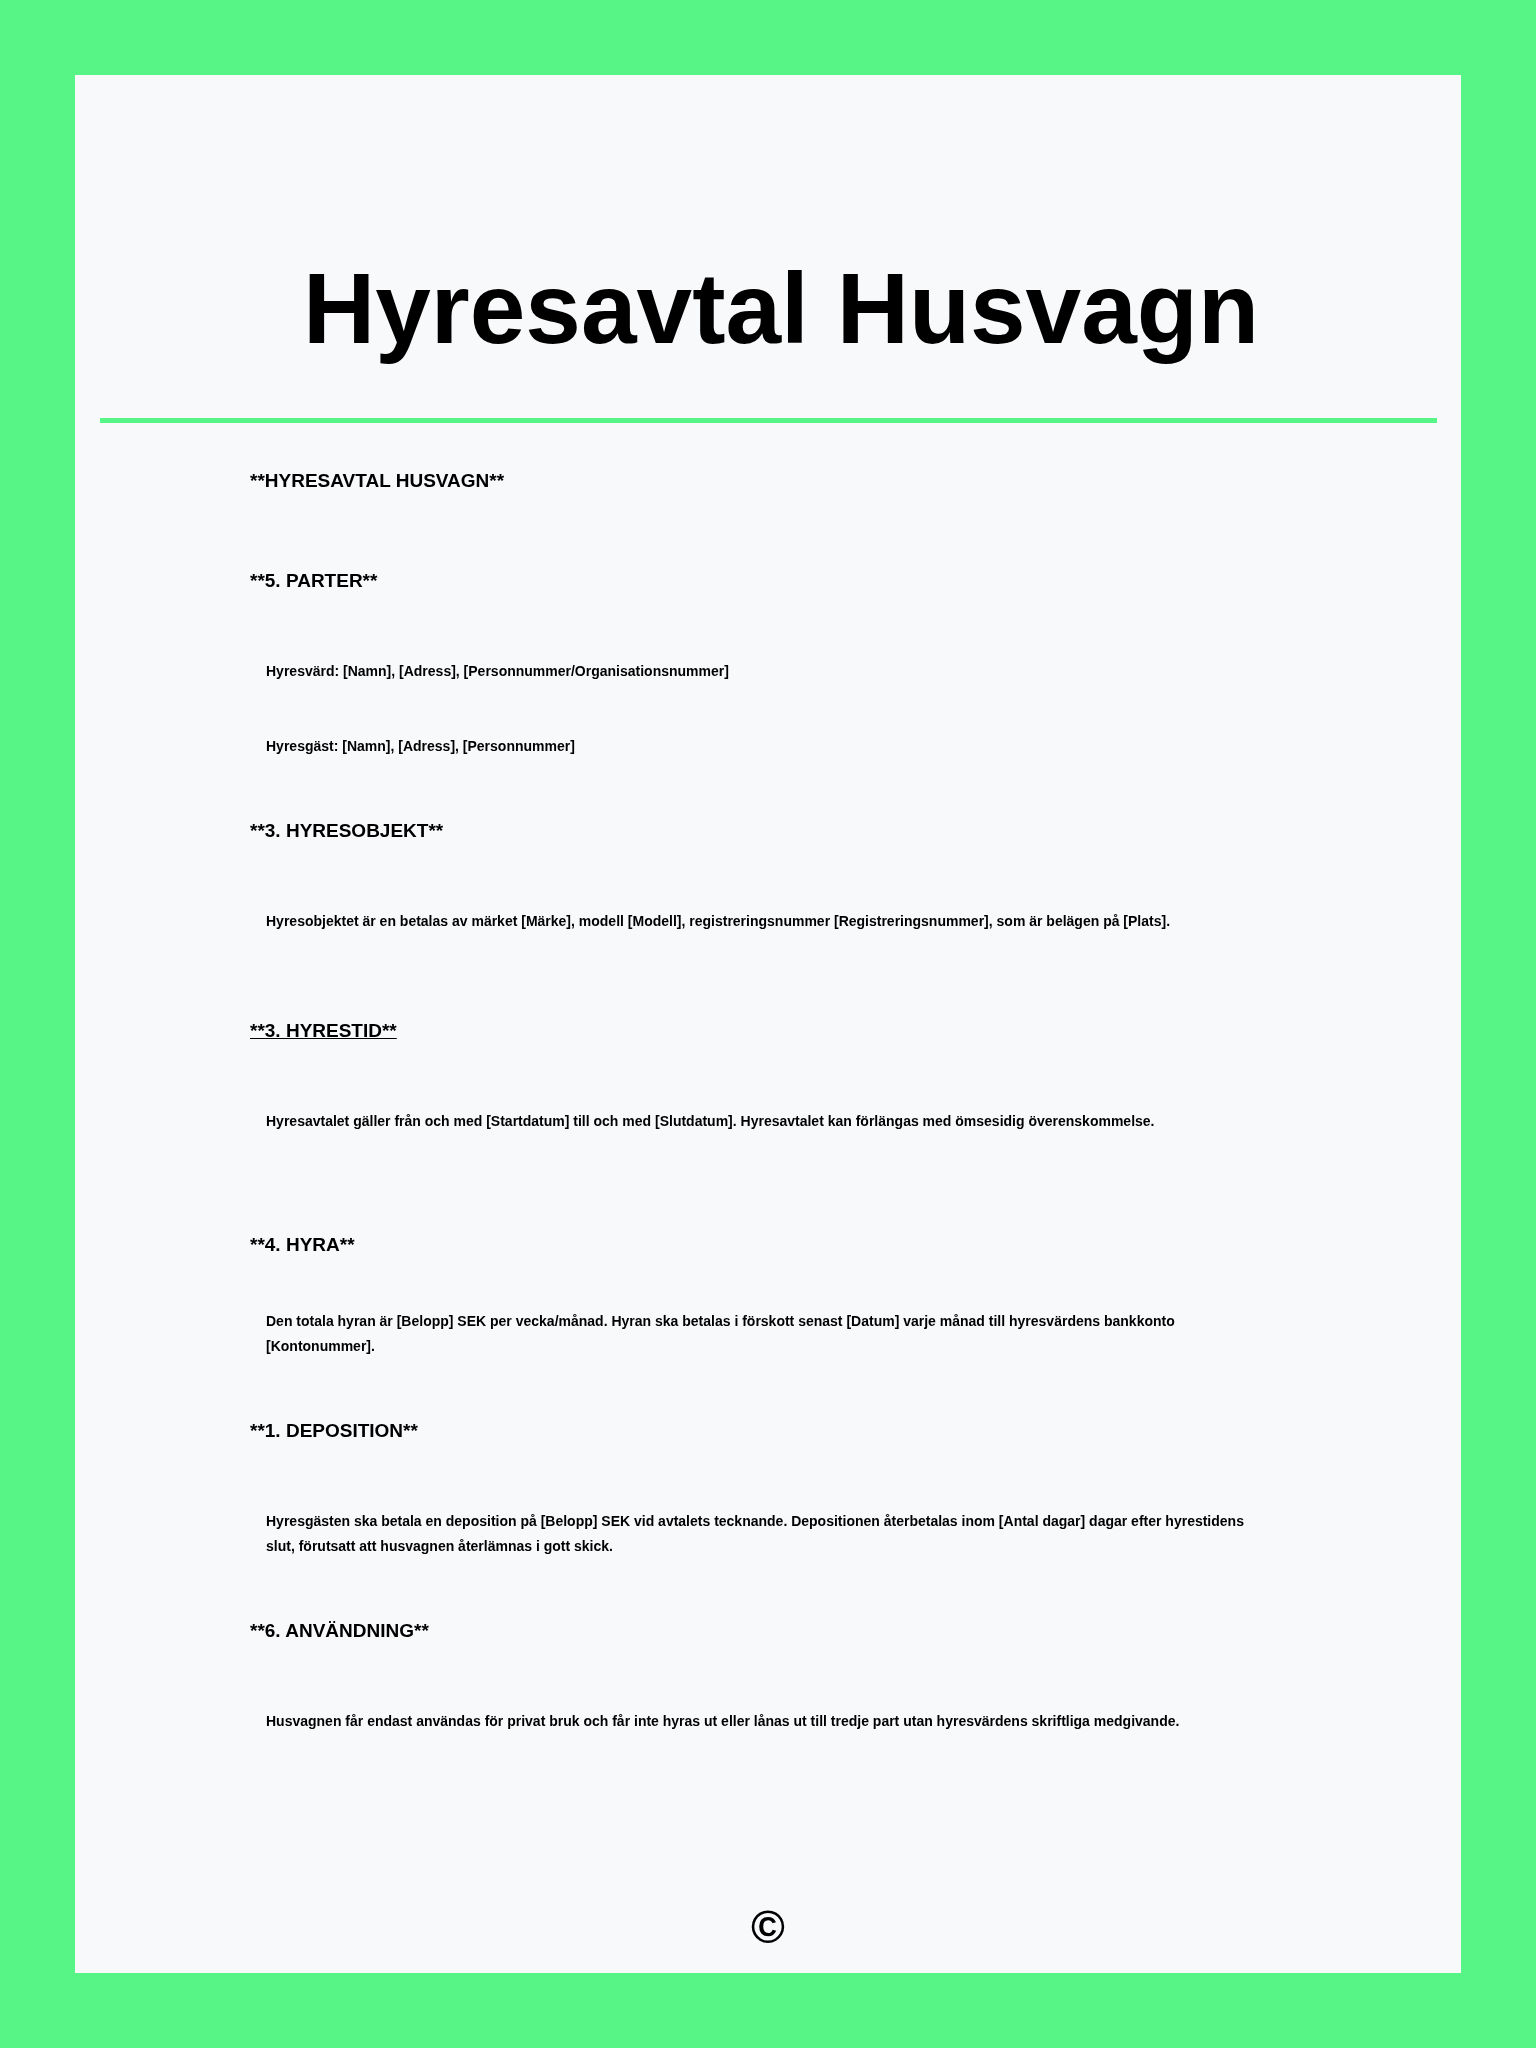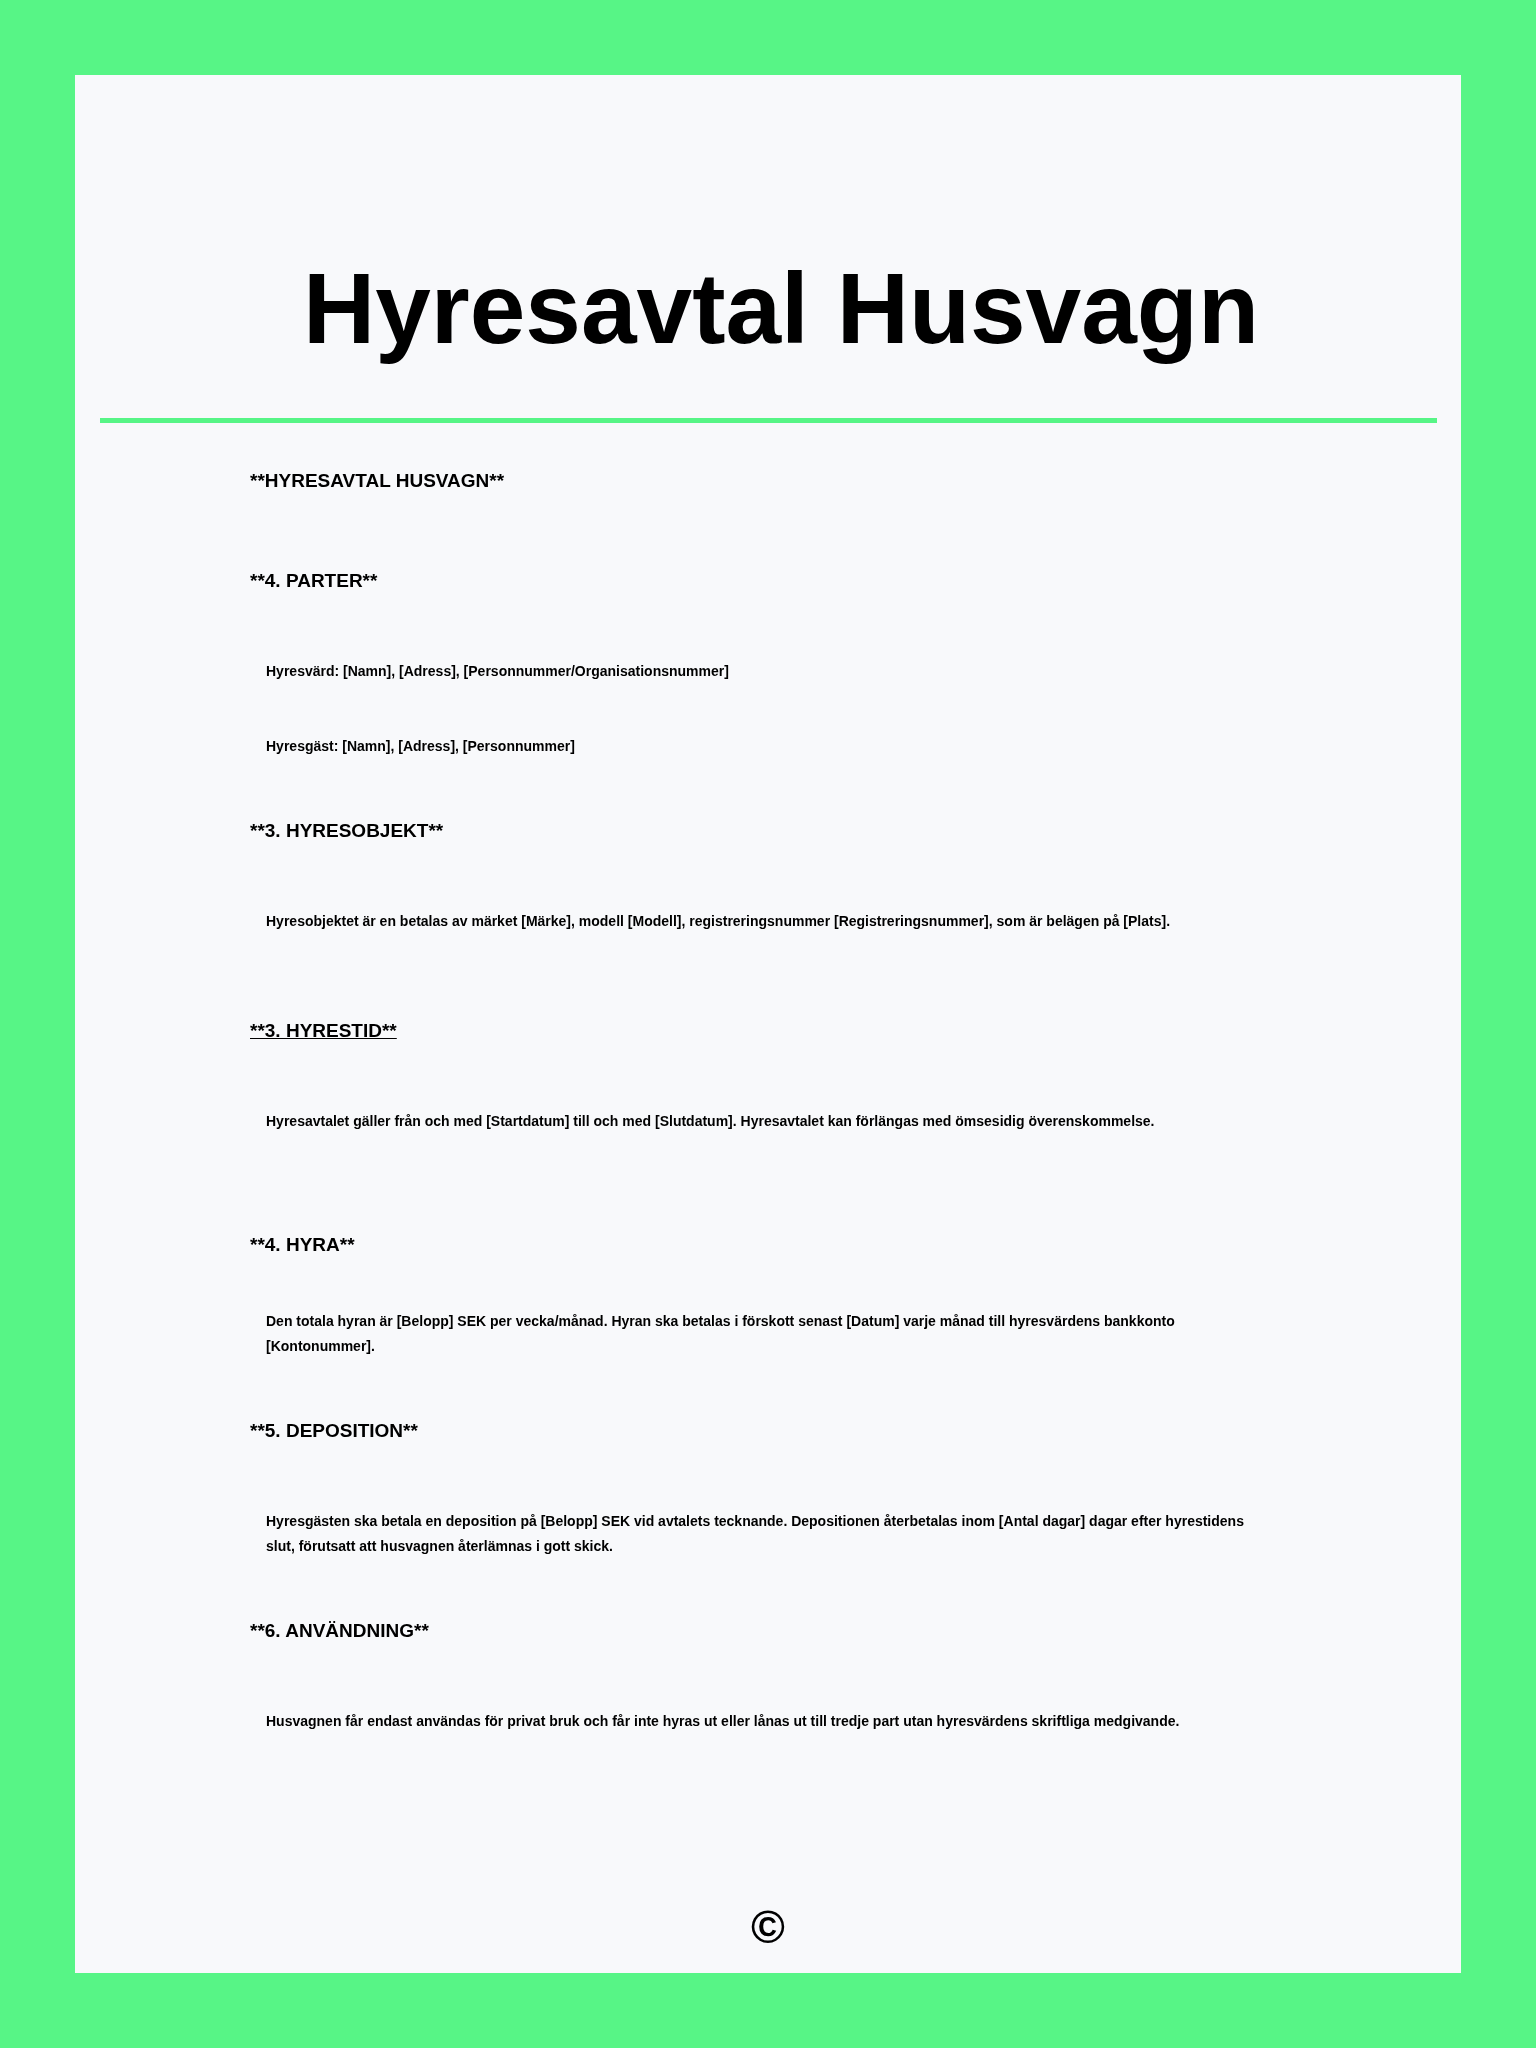--- a/index.html
+++ b/index.html
@@ -77,39 +77,39 @@
 <body>
 
 <div class="page"></div>
 
 <h1 class="doc-title">Hyresavtal Husvagn</h1>
 
 <div class="divider"></div>
 
 <p class="heading" style="top:468px;">**HYRESAVTAL HUSVAGN**</p>
 
-<p class="heading" style="top:568px;">**4. PARTER**</p>
+<p class="heading" style="top:568px;">**5. PARTER**</p>
 
 <p class="para" style="top:643px;">Hyresvärd: [Namn], [Adress], [Personnummer/Organisationsnummer]</p>
 
 <p class="para" style="top:718px;">Hyresgäst: [Namn], [Adress], [Personnummer]</p>
 
 <p class="heading" style="top:818px;">**3. HYRESOBJEKT**</p>
 
 <p class="para" style="top:893px;">Hyresobjektet är en betalas av märket [Märke], modell [Modell], registreringsnummer [Registreringsnummer], som är belägen på [Plats].</p>
 
 <p class="heading" style="top:1018px;text-decoration:underline;">**3. HYRESTID**</p>
 
 <p class="para" style="top:1093px;">Hyresavtalet gäller från och med [Startdatum] till och med [Slutdatum]. Hyresavtalet kan förlängas med ömsesidig överenskommelse.</p>
 
 <p class="heading" style="top:1232px;">**4. HYRA**</p>
 
 <p class="para" style="top:1293px;">Den totala hyran är [Belopp] SEK per vecka/månad. Hyran ska betalas i förskott senast [Datum] varje månad till hyresvärdens bankkonto [Kontonummer].</p>
 
-<p class="heading" style="top:1418px;">**5. DEPOSITION**</p>
+<p class="heading" style="top:1418px;">**1. DEPOSITION**</p>
 
 <p class="para" style="top:1493px;">Hyresgästen ska betala en deposition på [Belopp] SEK vid avtalets tecknande. Depositionen återbetalas inom [Antal dagar] dagar efter hyrestidens slut, förutsatt att husvagnen återlämnas i gott skick.</p>
 
 <p class="heading" style="top:1618px;">**6. ANVÄNDNING**</p>
 
 <p class="para" style="top:1693px;">Husvagnen får endast användas för privat bruk och får inte hyras ut eller lånas ut till tredje part utan hyresvärdens skriftliga medgivande.</p>
 
 <div class="copyright">©</div>
 
 </body></html>

